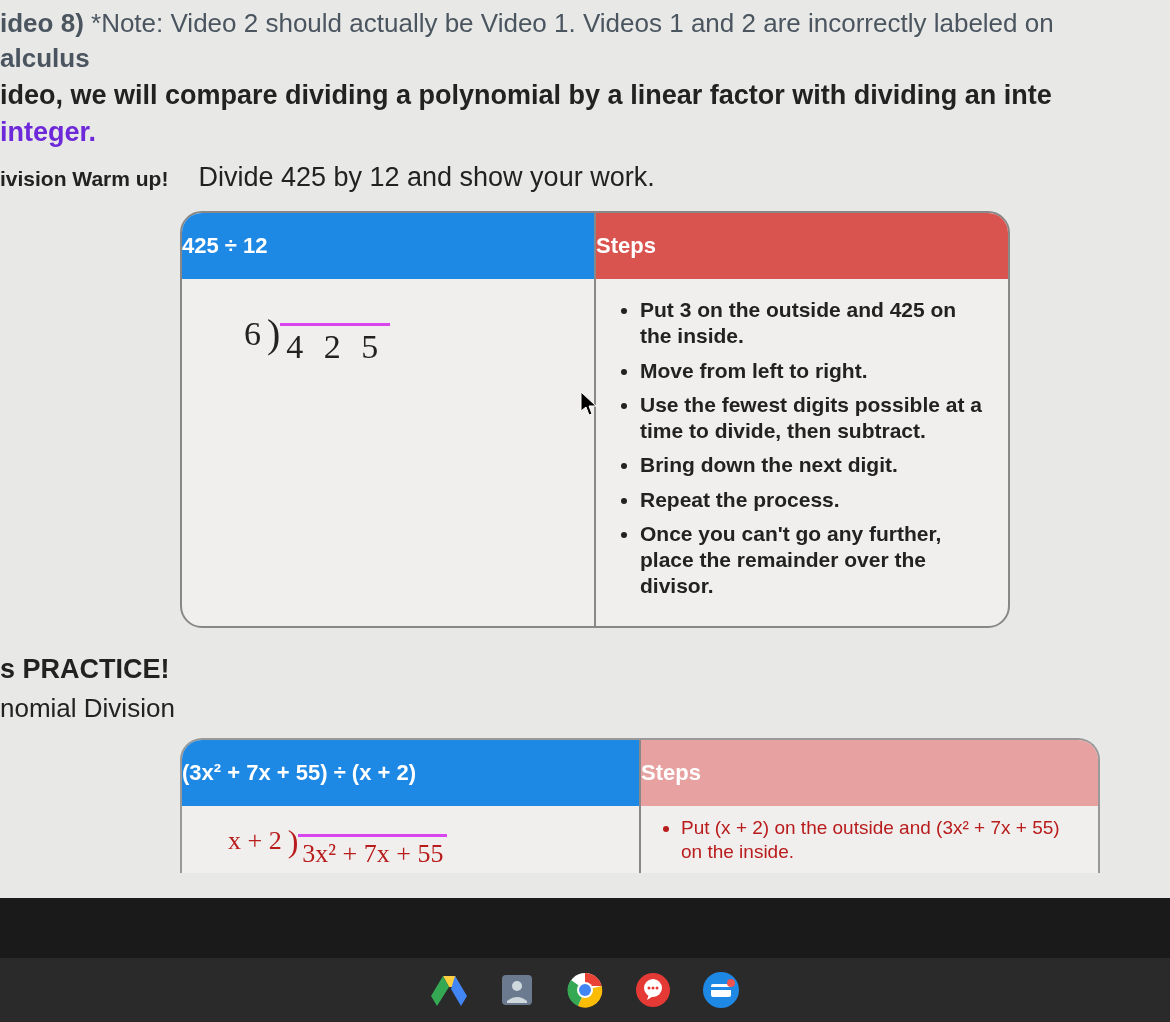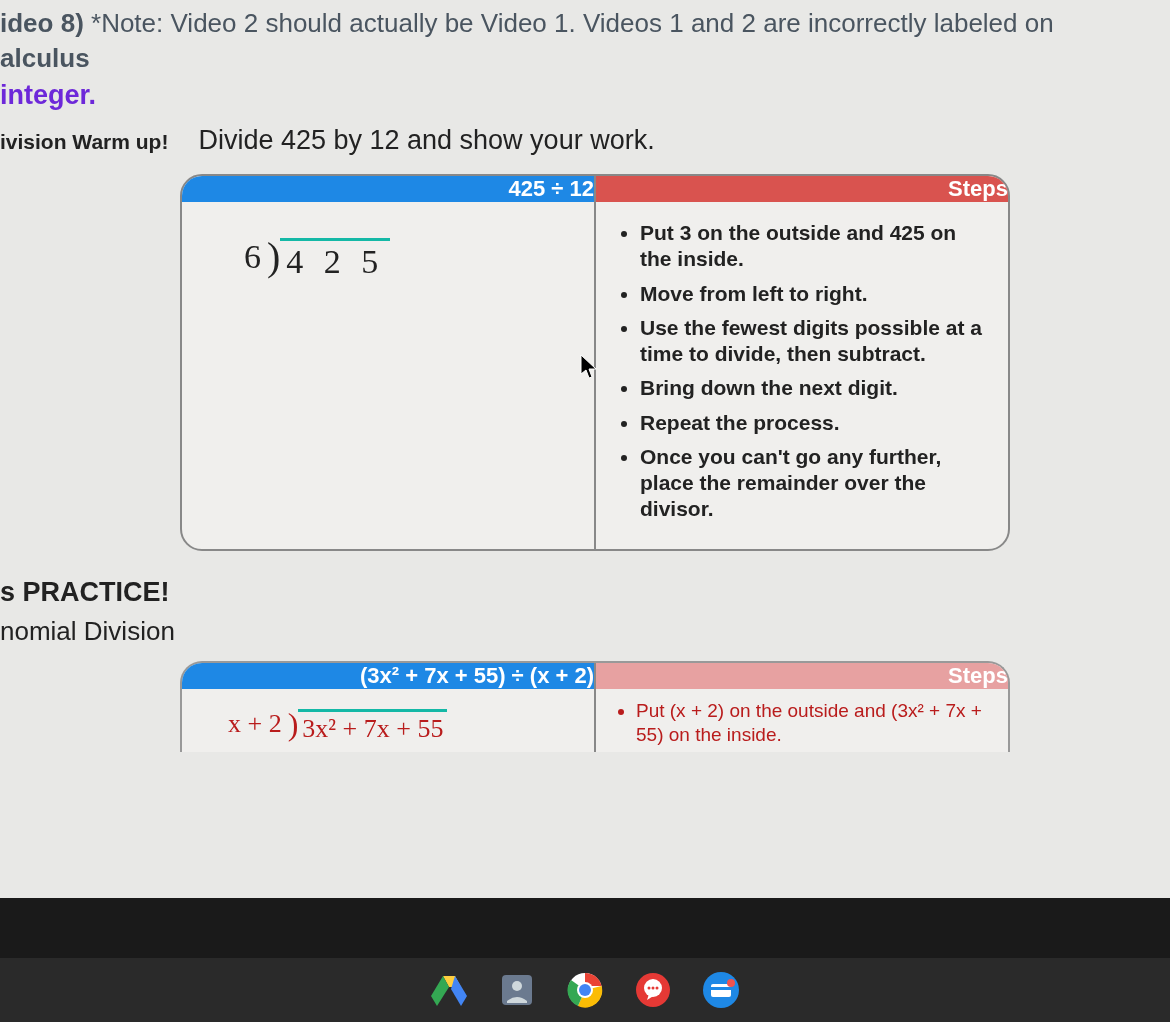--- a/index.html
+++ b/index.html
@@ -39,22 +39,22 @@
   }
   .card-col {
     flex: 1;
     display: flex;
     flex-direction: column;
   }
   .card-col + .card-col { border-left: 2px solid #888; }
   .col-header {
     color: #fff;
     font-weight: bold;
-    text-align: right;
-    padding: 0 0;
+    text-align: left;
+    padding: 20px 0;
     font-size: 22px;
   }
   .hdr-blue { background: #1e88e5; }
   .hdr-red  { background: #d9534f; }
   .hdr-pink { background: #e7a1a1; }
   .col-body {
     flex: 1;
     padding: 18px 22px;
     font-size: 21px;
     color: #222;
@@ -65,37 +65,38 @@
   .longdiv {
     font-family: "Times New Roman", serif;
     font-size: 34px;
     margin: 18px 0 0 40px;
     display: inline-flex;
     align-items: flex-start;
   }
   .longdiv .divisor { padding-right: 6px; }
   .longdiv .paren { font-size: 40px; line-height: 34px; position: relative; top: 2px; }
   .longdiv .dividend {
-    border-top: 3px solid #14b8a6;
+    border-top: 3px solid #d946ef;
     padding: 2px 6px 0 6px;
     letter-spacing: 6px;
+    margin-top: 8px;
   }
   .longdiv.small { font-size: 26px; margin: 10px 0 0 26px; }
   .longdiv.small .paren { font-size: 32px; line-height: 26px; }
   .longdiv.small .dividend { letter-spacing: 0; padding: 2px 4px 0 4px; }
 
   .cursor {
     position: absolute;
     pointer-events: none;
   }
   .practice-label { font-size: 27px; color: #222; font-weight: bold; margin: 26px 0 8px 0; }
   .subhead { font-size: 26px; color: #222; margin-bottom: 14px; }
 
   .card2 {
-    width: 830px;
+    width: 920px;
     margin-left: 180px;
     border: 2px solid #999;
     border-top-left-radius: 22px;
     border-top-right-radius: 22px;
     border-bottom: none;
     overflow: hidden;
     background: #f0efed;
     display: flex;
   }
   .col-body2 {
@@ -128,20 +129,21 @@
 </style>
 </head>
 <body>
 
 <div class="page">
   <div class="top-text">
     <div class="line1">
       <span>ideo 8) </span><span class="note">*Note: Video 2 should actually be Video 1. Videos 1 and 2 are incorrectly labeled on </span>
     </div>
     <div class="line2">alculus</div>
+    <div class="line3">ideo, we will compare dividing a polynomial by a linear factor with dividing an inte</div>
     <div class="line4">integer.</div>
     <div class="warmup-row">
       <div class="warmup-label">ivision Warm up!</div>
       <div class="warmup-instr">Divide 425 by 12 and show your work.</div>
     </div>
   </div>
 
   <div class="card">
     <div class="card-col">
       <div class="col-header hdr-blue">425 ÷ 12</div>

